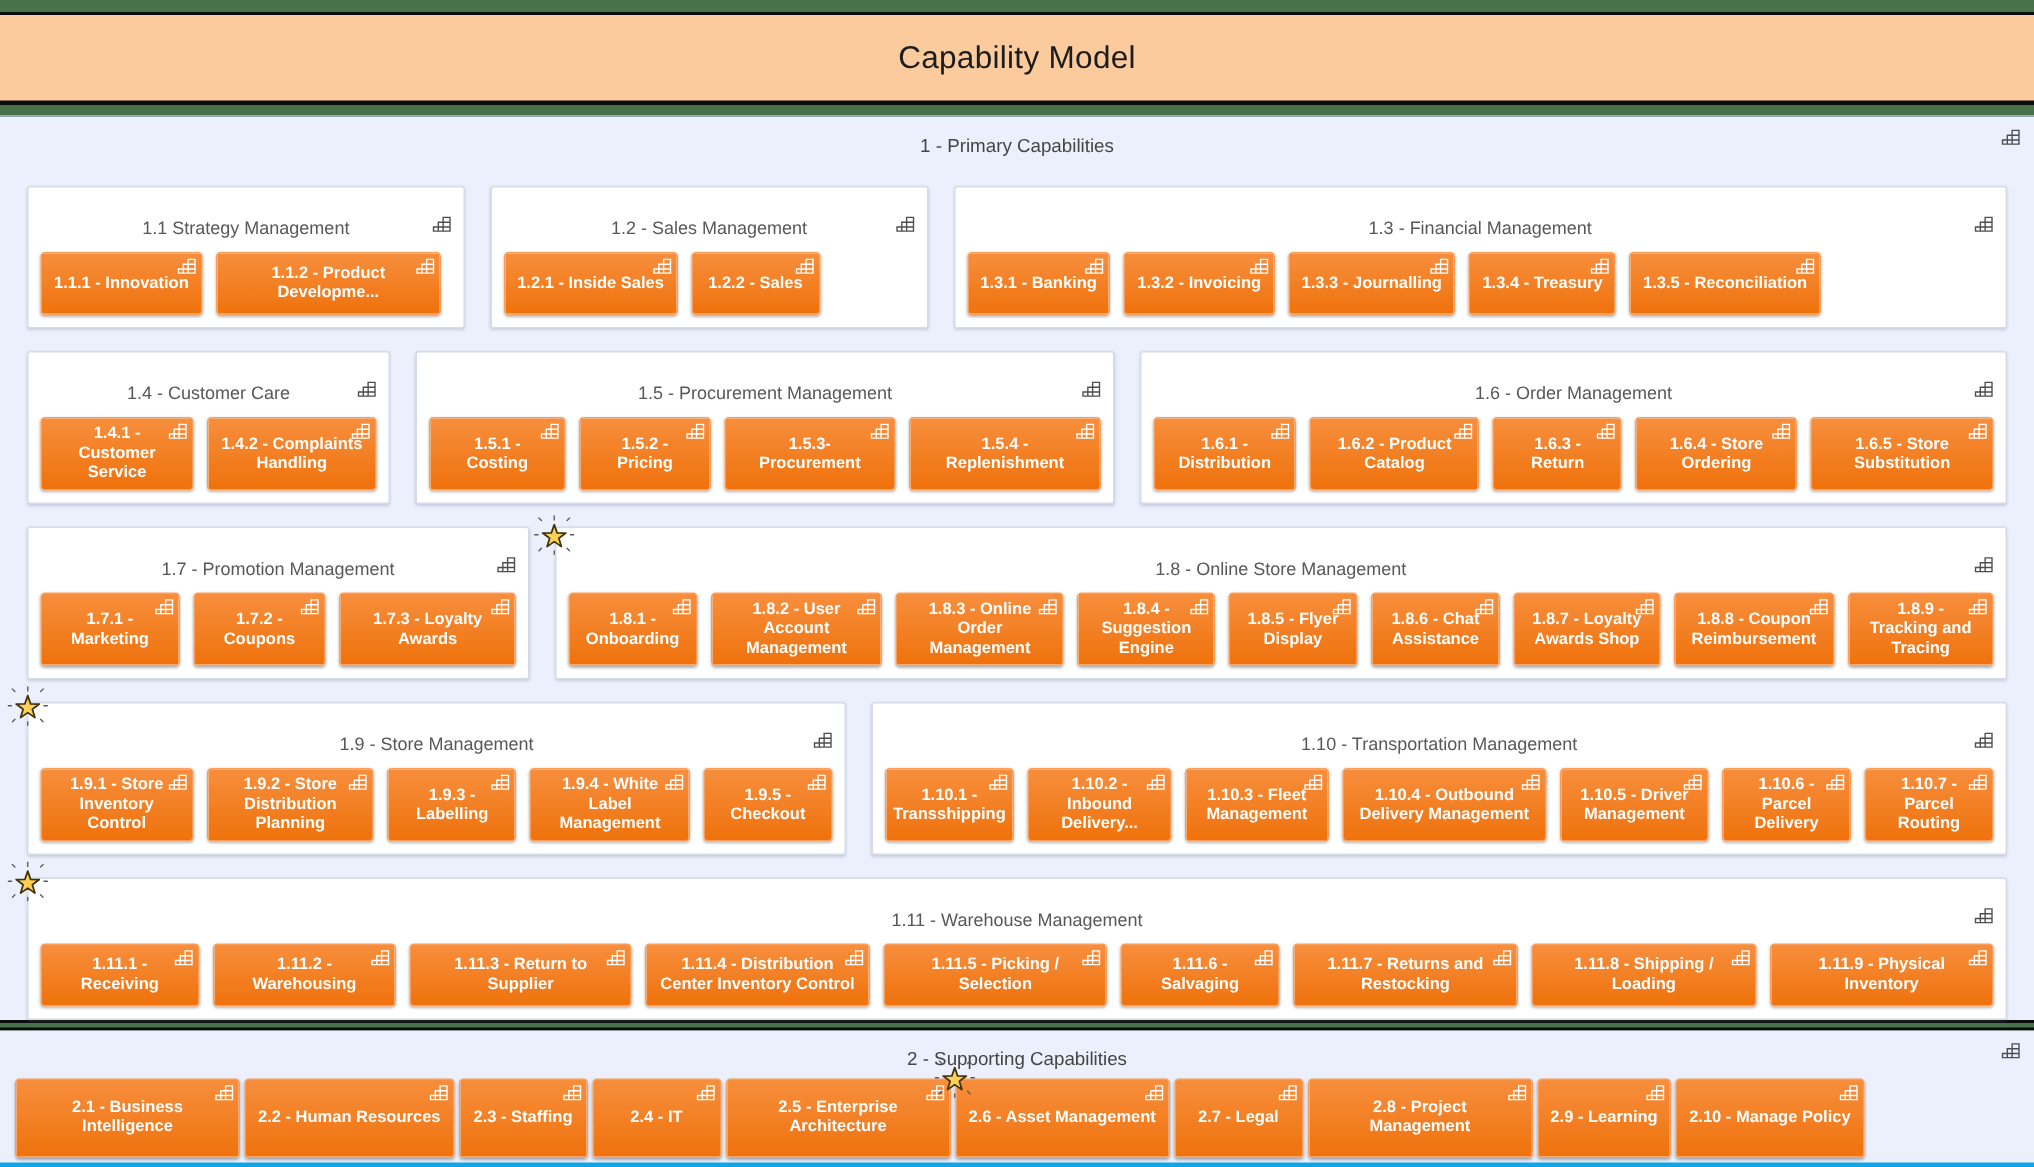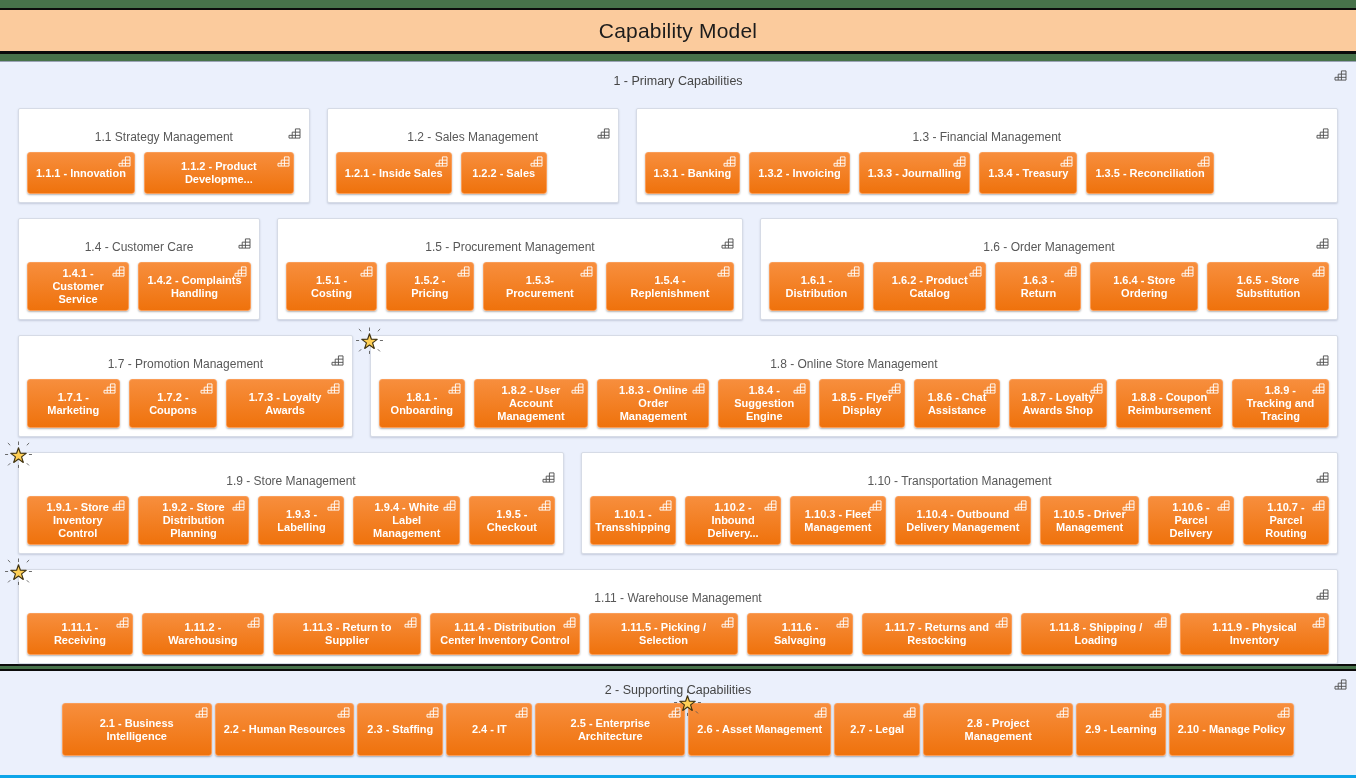--- a/index.html
+++ b/index.html
@@ -4,21 +4,21 @@
 <style>
   :root{
     --background:#47724a; --titleBand:#fbcb9d; --panel:#ebf0fc;
     --capTop:#f78e3d; --capBottom:#ef720c; --groupTitleText:#585858;
   }
   *{box-sizing:border-box; margin:0; padding:0;}
   body{font-family:"Liberation Sans", sans-serif; background:#222;}
   .frame{width:1356px; height:778px; background:var(--background); overflow:hidden; display:flex; flex-direction:column;}
 
   .top-strip{height:8px; flex:0 0 auto;}
-  .title-bar{height:46px; flex:0 0 auto; background:var(--titleBand);
+  .title-bar{height:62px; flex:0 0 auto; background:var(--titleBand);
     border-top:2px solid #0b0b0b; border-bottom:3px solid #0b0b0b;
     display:flex; align-items:center; justify-content:center;
     font-size:21px; color:#1c1c1c; letter-spacing:.2px;}
   .mid-strip{height:7px; flex:0 0 auto;}
 
   .cap-section{background:var(--panel); position:relative; padding:8px 10px 0 10px;}
   .cap-section.primary{height:662px; border-top:1px solid #9aa3b5;}
   .cap-section.support{height:124px; border-bottom:3px solid #0ea5e9;}
   .section-divider{height:8px; background:var(--background);
     border-top:2px solid #0b0b0b; border-bottom:2px solid #0b0b0b;}
@@ -39,21 +39,21 @@
 
   .children{display:flex; gap:9px; align-items:stretch; flex:1 1 auto;}
   .cap-box{position:relative; min-width:86px; max-width:150px; min-height:42px;
     background:linear-gradient(180deg, var(--capTop), var(--capBottom));
     border:1px solid #fa9d58; border-radius:3px; box-shadow:0 1px 2px rgba(0,0,0,.3);
     color:#fff; font-size:11px; font-weight:bold; line-height:13px; text-align:center;
     display:flex; align-items:center; justify-content:center; padding:4px 8px;}
   .cap-label{display:block;}
   .box-corner{position:absolute; top:3px; right:3px;}
 
-  .support-row{display:flex; gap:3px; justify-content:center; padding-top:6px;}
+  .support-row{display:flex; gap:3px; padding-top:6px;}
   .support-row .cap-box{min-height:53px;}
 
   .grid-icon{display:inline-block; line-height:0;}
   .grid-icon.dark{color:#4e4e4e;}
   .grid-icon.light{color:#ffffff;}
 
   .star{position:absolute; width:27px; height:27px; z-index:5; line-height:0;}
   .star.pos-tr{top:-9px; right:-31px;}
   .star.pos-tl{top:-12px; left:-14px;}
   .support-row .star.pos-tl{top:-15px; left:-15px;}

